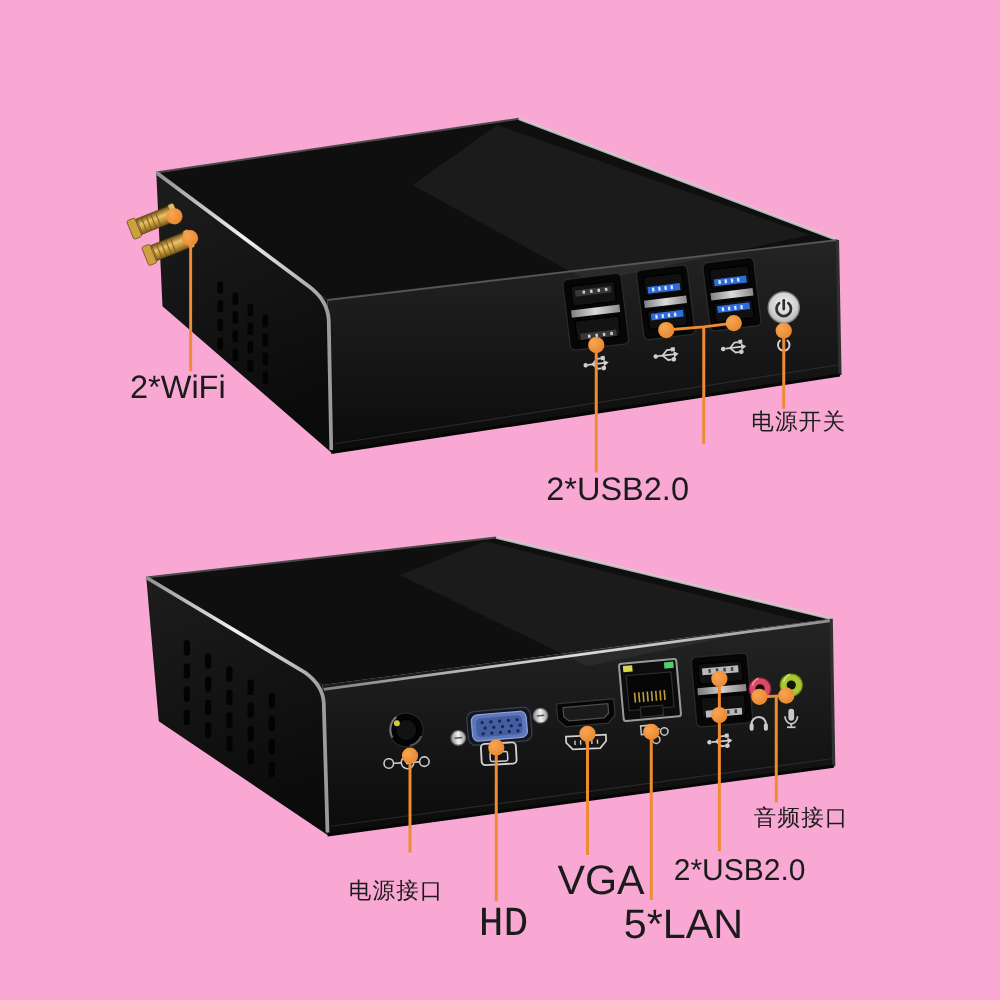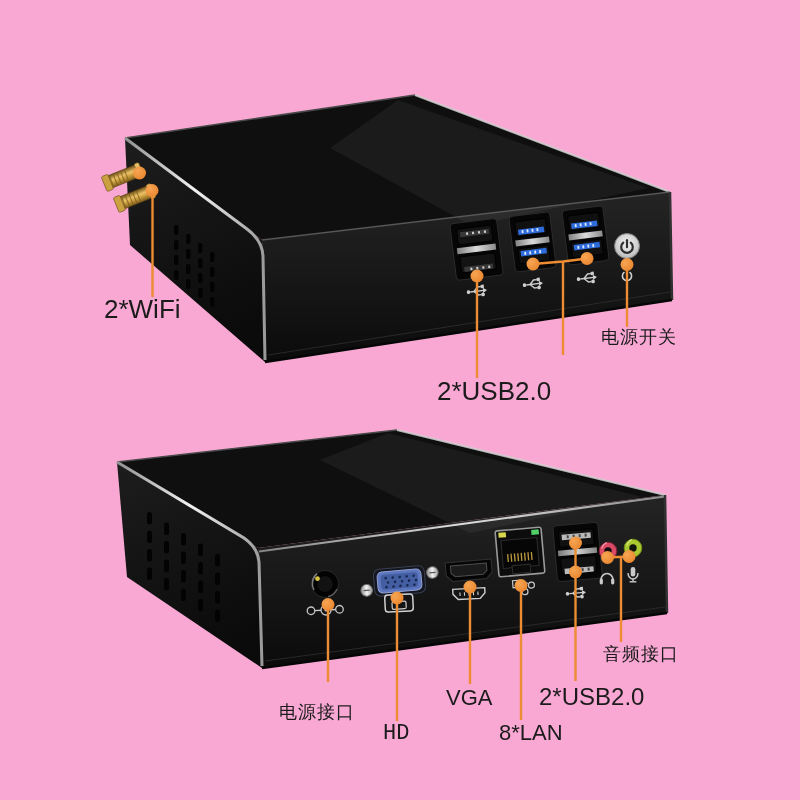--- a/index.html
+++ b/index.html
@@ -1,21 +1,21 @@
 <!DOCTYPE html>
 <html><head>
 <meta charset="utf-8">
 <style>
   html,body{margin:0;padding:0;background:#fff;}
   .stage{position:relative;width:800px;height:800px;background:#f9a8d4;overflow:hidden;
          font-family:"Liberation Sans","DejaVu Sans",sans-serif;}
   .stage svg{position:absolute;left:0;top:0;}
   .cl{position:absolute;color:#1b1b1b;white-space:nowrap;line-height:1;}
   .lat26{font-size:26px;}
-  .lat25{font-size:22px;}
+  .lat25{font-size:33px;}
   .lat24{font-size:24px;}
   .zh{font-size:18px;letter-spacing:1px;font-weight:500;}
 </style>
 </head>
 <body>
 
 <div class="stage">
 
 <svg width="800" height="800" viewBox="0 0 800 800">
   <defs>
@@ -390,17 +390,17 @@
   </g>
 </svg>
 
 <div class="cl lat26" style="left:104px;top:296px;">2*WiFi</div>
 <div class="cl lat26" style="left:437px;top:378px;">2*USB2.0</div>
 <div class="cl zh" style="left:601px;top:328px;">电源开关</div>
 
 <div class="cl zh" style="left:279px;top:687px;margin-top:16px;">电源接口</div>
 <div class="cl lat25" style="left:383px;top:723px;font-family:Liberation Mono, monospace;">HD</div>
 <div class="cl lat25" style="left:446px;top:687px;">VGA</div>
-<div class="cl lat25" style="left:499px;top:722px;">8*LAN</div>
+<div class="cl lat25" style="left:499px;top:722px;">5*LAN</div>
 <div class="cl lat24" style="left:539px;top:685px;">2*USB2.0</div>
 <div class="cl zh" style="left:603px;top:645px;">音频接口</div>
 
 </div>
 
 </body></html>

